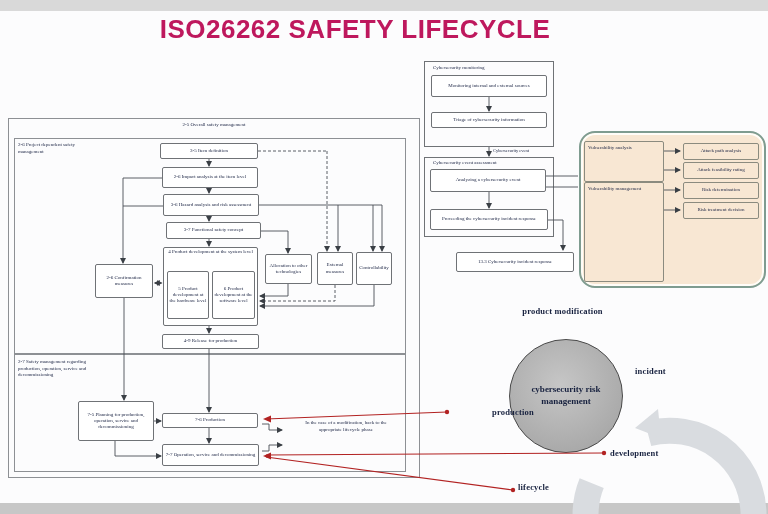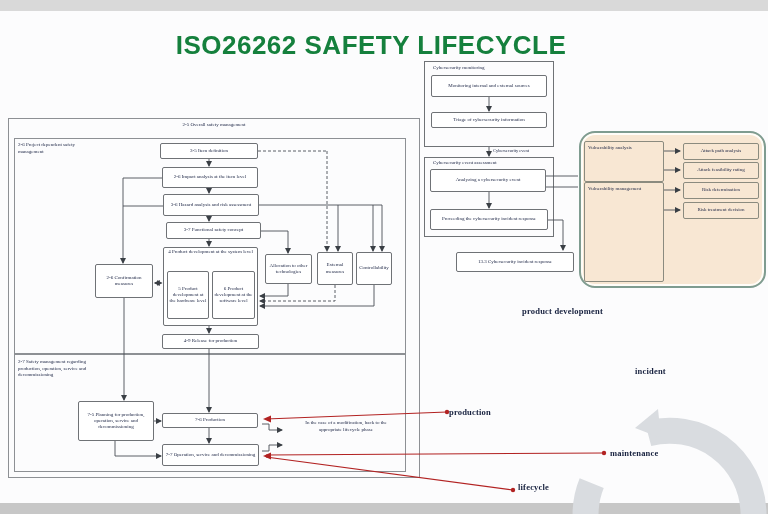--- a/index.html
+++ b/index.html
@@ -1,23 +1,23 @@
 <!DOCTYPE html>
 <html><head>
 <meta charset="utf-8">
 <style>
   html,body{margin:0;padding:0;background:#e8e8e8;}
   .stage{position:relative;width:768px;height:514px;background:#fcfcfd;overflow:hidden;
          font-family:"Liberation Serif",serif;}
   .bar{position:absolute;left:0;width:768px;}
   .bar.top{top:0;height:11px;background:#d9d9d9;}
   .bar.bottom{top:503px;height:11px;background:#c7c7c7;}
-  .title{position:absolute;left:0;top:14px;width:710px;margin:16px;text-align:center;
+  .title{position:absolute;left:0;top:14px;width:710px;margin:0;text-align:center;
          font-family:"Liberation Sans",sans-serif;font-size:26px;font-weight:bold;
-         color:#15803d;letter-spacing:.5px;}
+         color:#be185d;letter-spacing:.5px;}
   .frame{position:absolute;border:1px solid #8d9094;box-sizing:border-box;}
   .lbl{position:absolute;font-size:5px;line-height:1.3;color:#1c2544;}
   .lbl.c{text-align:center;}
   .bx{position:absolute;background:#fff;border:1px solid #6f7276;border-radius:2px;
       box-sizing:border-box;display:flex;align-items:center;justify-content:center;
       text-align:center;font-size:5px;line-height:1.22;color:#1c2544;padding:1px;}
   .bx.topalign{align-items:flex-start;}
   .bx.tan{background:#f8e7d3;border-color:#8b8b7f;}
   .bx.tl{align-items:flex-start;justify-content:flex-start;text-align:left;padding:3px;}
   .panel{position:absolute;background:#f8e7d3;border:2px solid #7f9c90;border-radius:16px;
@@ -37,25 +37,28 @@
 <div class="stage">
   <div class="bar top"></div>
   <div class="bar bottom"></div>
 
   <h1 class="title">ISO26262 SAFETY LIFECYCLE</h1>
 
   <svg class="lines" width="768" height="514">
     <path d="M591.7,483.1 A84 84 0 1 0 647.9,433.5" fill="none" stroke="#d9dce0" stroke-width="26"></path>
     <polygon points="658,409 661,438 635,428" fill="#d9dce0"></polygon>
   </svg>
-  <div class="wlabel" style="left:500px;top:306px;width:125px;text-align:center;">product development</div>
+  <div class="ccircle">
+    <span>cybersecurity risk management</span>
+  </div>
+  <div class="wlabel" style="left:500px;top:306px;width:125px;text-align:center;">product modification</div>
   <div class="wlabel" style="left:635px;top:366px;width:50px;">incident</div>
-  <div class="wlabel" style="left:610px;top:448px;width:70px;">maintenance</div>
+  <div class="wlabel" style="left:610px;top:448px;width:70px;">development</div>
   <div class="wlabel" style="left:518px;top:482px;width:62px;">lifecycle</div>
-  <div class="wlabel" style="left:449px;top:407px;width:54px;">production</div>
+  <div class="wlabel" style="left:449px;top:407px;width:54px;padding-left:43px;">production</div>
 
   <div class="frame" style="left:8px;top:118px;width:412px;height:360px;"></div>
   <div class="lbl c" style="left:8px;top:122px;width:412px;">2-5 Overall safety management</div>
   <div class="frame" style="left:14px;top:138px;width:392px;height:216px;"></div>
   <div class="lbl" style="left:18px;top:142px;width:78px;">2-6 Project dependent safety management</div>
   <div class="frame" style="left:14px;top:354px;width:392px;height:118px;"></div>
   <div class="lbl" style="left:18px;top:359px;width:80px;">2-7 Safety management regarding production, operation, service and decommissioning</div>
 
   <div class="bx" style="left:160px;top:143px;width:98px;height:16px;">3-5 Item definition</div>
   <div class="bx" style="left:162px;top:167px;width:96px;height:21px;">2-6 Impact analysis at the item level</div>

